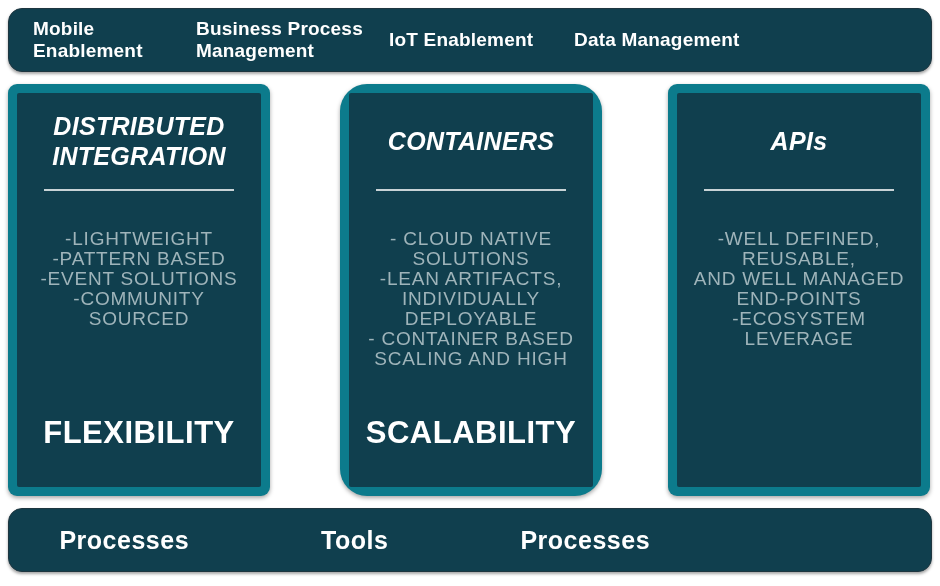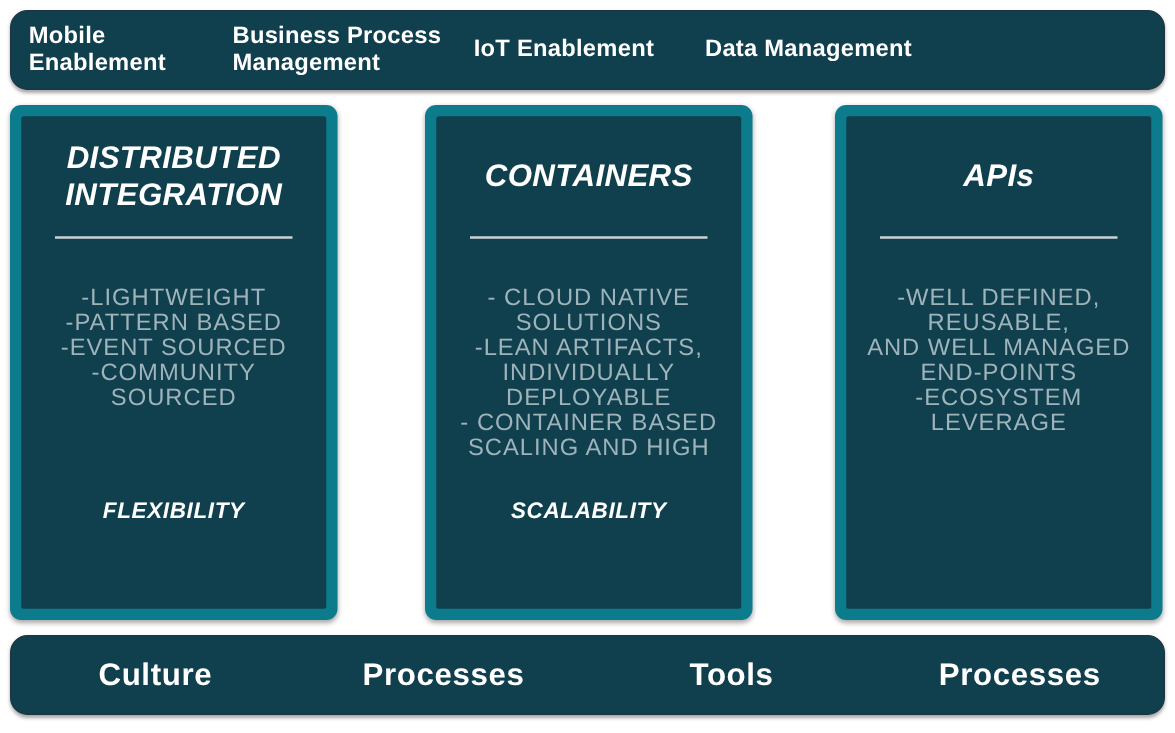--- a/index.html
+++ b/index.html
@@ -25,20 +25,21 @@
     border-radius:14px;
     border:1px solid #1e3640;
     box-shadow:0 2px 3px rgba(0,0,0,0.35);
     color:var(--white-text);
   }
   .top-bar{
     top:8px;height:64px;
     display:grid;
     grid-template-columns:163px 193px 185px 215px 1fr;
     align-items:center;
+    padding-left:10px;
   }
   .top-bar .bar-item{
     padding-left:14px;
     font-size:19px;font-weight:bold;line-height:1.18;
     letter-spacing:0.2px;
   }
   .bottom-bar{
     top:508px;height:64px;
     display:grid;
     grid-template-columns:repeat(4,1fr);
@@ -51,21 +52,21 @@
 
   
   .panel{
     position:absolute;top:84px;width:262px;height:412px;
     background:var(--frame-teal);
     border-radius:9px;
     padding:9px;
     box-shadow:0 2px 4px rgba(0,0,0,0.35);
   }
   .panel-1{left:8px;}
-  .panel-2{left:340px;}
+  .panel-2{left:340px;border-radius:27px;}
   .panel-3{left:668px;}
   .panel-inner{
     background:var(--dark-teal);
     width:100%;height:100%;
     border-radius:2px;
     display:flex;flex-direction:column;align-items:center;
   }
   .panel-title{
     height:96px;
     display:flex;align-items:center;justify-content:center;
@@ -80,24 +81,24 @@
     border-top:2px solid var(--divider);
   }
   .panel-points{
     margin-top:38px;
     text-align:center;
     color:var(--muted-text);
     font-size:19px;line-height:20px;letter-spacing:0.8px;
     padding:0 6px;
   }
   .panel-keyword{
-    margin-top:auto;margin-bottom:68px;
+    margin-top:auto;margin-bottom:36px;
     text-align:center;
     color:var(--white-text);
-    font-size:18px;font-weight:bold;font-style:italic;
+    font-size:31px;font-weight:bold;
     letter-spacing:0.5px;
   }
 </style>
 </head>
 <body>
 
 <div class="canvas">
 
   <div class="bar top-bar">
     <div class="bar-item">Mobile Enablement</div>
@@ -106,21 +107,21 @@
     <div class="bar-item">Data Management</div>
   </div>
 
   <section class="panel panel-1">
     <div class="panel-inner">
       <div class="panel-title">DISTRIBUTED INTEGRATION</div>
       <div class="panel-divider"></div>
       <div class="panel-points">
         <div>-LIGHTWEIGHT</div>
         <div>-PATTERN BASED</div>
-        <div>-EVENT SOURCED</div>
+        <div>-EVENT SOLUTIONS</div>
         <div>-COMMUNITY</div>
         <div>SOURCED</div>
       </div>
       <div class="panel-keyword">FLEXIBILITY</div>
     </div>
   </section>
 
   <section class="panel panel-2">
     <div class="panel-inner">
       <div class="panel-title">CONTAINERS</div>
@@ -143,19 +144,18 @@
       <div class="panel-points">
         <div>-WELL DEFINED, REUSABLE,</div>
         <div>AND WELL MANAGED</div>
         <div>END-POINTS</div>
         <div>-ECOSYSTEM LEVERAGE</div>
       </div>
     </div>
   </section>
 
   <div class="bar bottom-bar">
-    <div class="bar-item">Culture</div>
     <div class="bar-item">Processes</div>
     <div class="bar-item">Tools</div>
     <div class="bar-item">Processes</div>
   </div>
 
 </div>
 
 </body></html>

